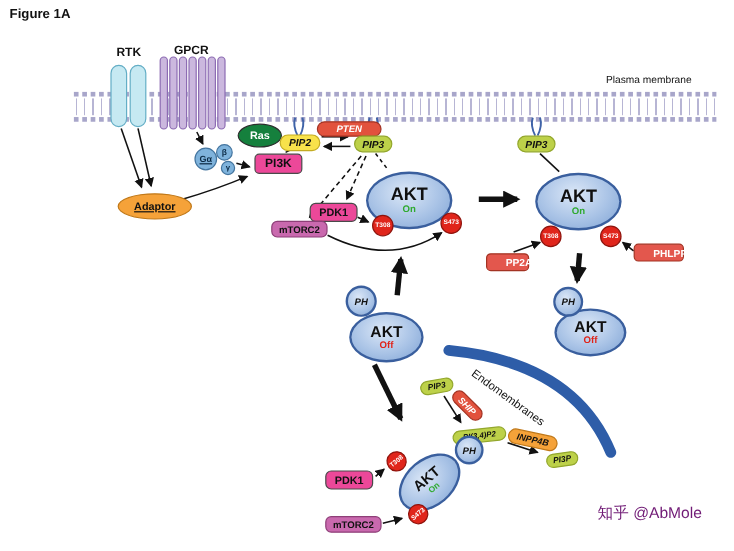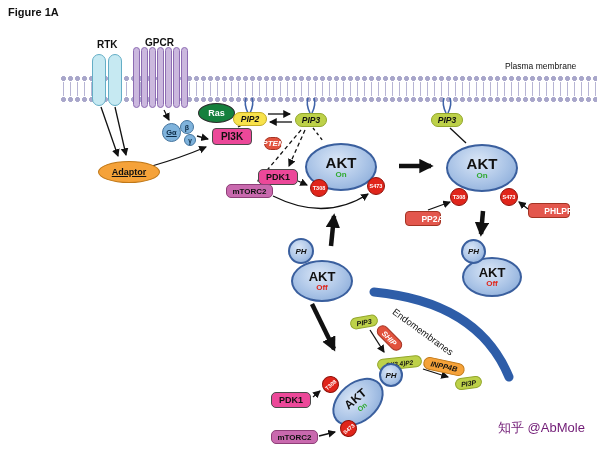--- a/index.html
+++ b/index.html
@@ -129,21 +129,21 @@
   <div class="pill ellipse ras" style="left:198px;top:103px;width:37px;height:20px;font-size:9px;">Ras</div>
 
   <div class="gsub" style="left:162px;top:123px;width:19px;height:19px;font-size:7.5px;text-decoration:underline;">Gα</div>
   <div class="gsub" style="left:180px;top:120px;width:14px;height:14px;font-size:7px;">β</div>
   <div class="gsub" style="left:184px;top:134px;width:12px;height:12px;font-size:6.5px;">γ</div>
 
   <div class="pill yellow" style="left:212px;top:128px;width:40px;height:17px;font-size:10px;border-radius:4px;">PI3K</div>
   <div class="pill ellipse orangepill" style="left:98px;top:161px;width:62px;height:22px;font-size:9px;font-style:normal;text-decoration:underline;">Adaptor</div>
 
   <div class="pill bright-yellow" style="left:233px;top:112px;width:34px;height:14px;font-size:8.5px;">PIP2</div>
-  <div class="pill redpill" style="left:264px;top:101px;width:18px;height:13px;font-size:8px;margin-top:36px;">PTEN</div>
+  <div class="pill redpill" style="left:264px;top:101px;width:54px;height:13px;font-size:8px;">PTEN</div>
   <div class="pill green" style="left:295px;top:113px;width:32px;height:14px;font-size:8.5px;">PIP3</div>
   <div class="pill green" style="left:431px;top:113px;width:32px;height:14px;font-size:8.5px;">PIP3</div>
 
   <div class="pill yellow" style="left:258px;top:169px;width:40px;height:16px;font-size:9px;border-radius:5px;">PDK1</div>
   <div class="pill magenta" style="left:226px;top:184px;width:47px;height:14px;font-size:8px;border-radius:5px;">mTORC2</div>
 
   <div class="akt" style="left:305px;top:143px;width:72px;height:48px;">
     <span class="akt-name">AKT</span>
     <span class="state on">On</span>
   </div>

